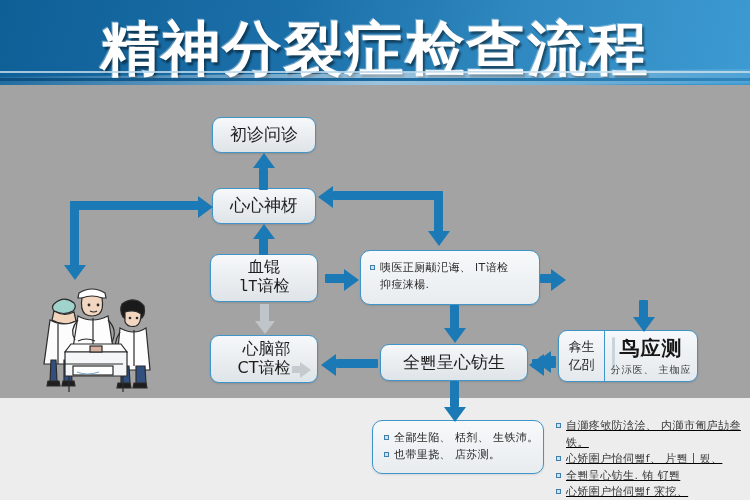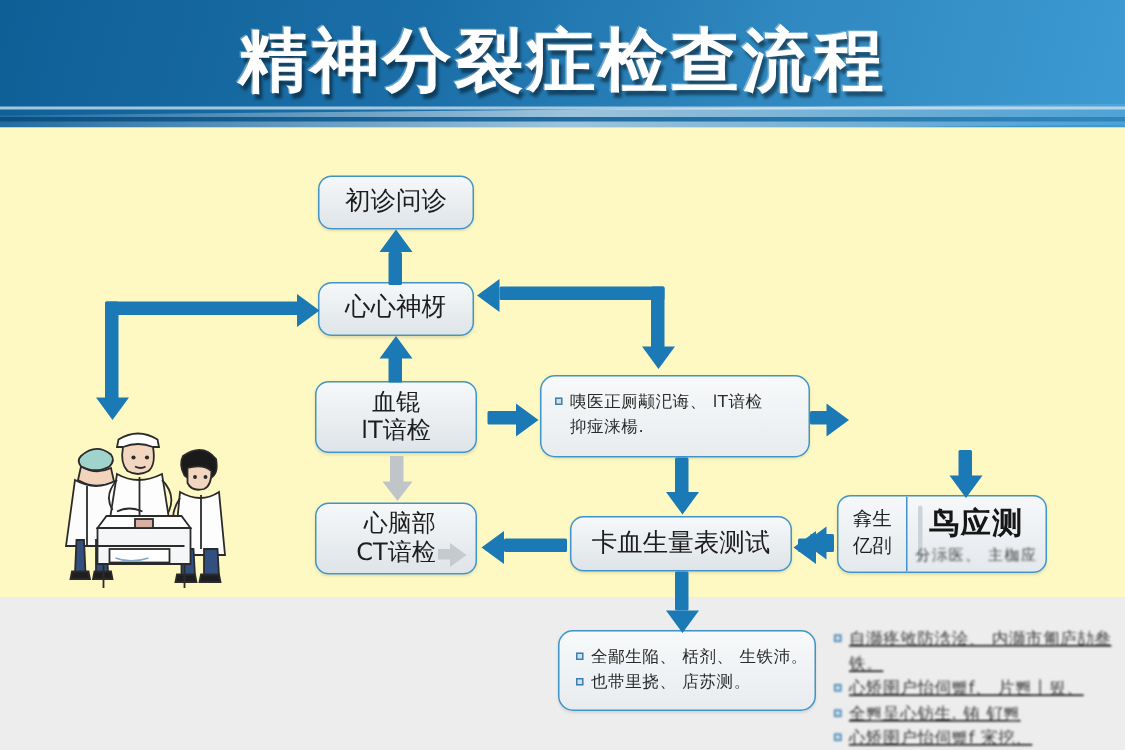--- a/index.html
+++ b/index.html
@@ -14,40 +14,40 @@
   
   #header {
     position:absolute; left:0; top:0; width:750px; height:85px;
     background:linear-gradient(105deg,#0f5f97 0%,#1b6fa8 38%,#2f88bf 68%,#3d9ad2 100%);
     overflow:hidden;
   }
   #header-title {
     position:absolute; left:0; top:10px; width:750px;
     text-align:center;
     font-family:"DejaVu Sans", sans-serif;
-    font-size:46px; font-weight:bold; color:#ffffff;
+    font-size:59px; font-weight:bold; color:#ffffff;
     letter-spacing:2px;
     text-shadow:2px 3px 2px rgba(0,0,0,.45), -1px -1px 0 rgba(255,255,255,.35);
   }
   #header-rule-a {
     position:absolute; left:0; bottom:12px; width:750px; height:2px;
     background:#bcd8ea; opacity:.85;
   }
   #header-rule-b {
     position:absolute; left:0; bottom:4px; width:750px; height:3px;
     background:linear-gradient(90deg,#0c4f80,#2f86bd);
   }
   #header-sheen {
     position:absolute; left:-60px; bottom:-2px; width:880px; height:14px;
     background:linear-gradient(90deg,rgba(255,255,255,.0),rgba(255,255,255,.55),rgba(255,255,255,.0));
     transform:rotate(-.6deg);
   }
 
   
-  #canvas { position:absolute; left:0; top:85px; width:750px; height:313px; background:#fef9c3; }
+  #canvas { position:absolute; left:0; top:85px; width:750px; height:313px; background:#a3a3a3; }
 
   
   .node {
     position:absolute;
     border:1.6px solid #3f94c9;
     border-radius:9px;
     background:linear-gradient(180deg,#f6f8fa 0%,#e9edf0 55%,#dfe4e8 100%);
     color:#1d1d1d;
     display:flex; align-items:center; justify-content:center;
     text-align:center;
@@ -192,36 +192,36 @@
         <rect x="66" y="86" width="12" height="6" fill="#d8b0a0"></rect>
         <path d="M54 81 q8 -4 17 0" stroke="#2b2b2b"></path>
       </g>
     </svg>
   </div>
 
   <div class="node" style="left:212px; top:32px; width:104px; height:36px;">初诊问诊</div>
 
   <div class="node" style="left:212px; top:103px; width:104px; height:36px;">心心神枒</div>
 
-  <div class="node two-line" style="left:210px; top:169px; width:108px; height:48px;">血锟
+  <div class="node two-line" style="left:210px; top:169px; width:108px; height:48px;font-family:Liberation Mono, monospace;">血锟
 lT谙检</div>
 
   <div class="node two-line" style="left:210px; top:250px; width:108px; height:48px;text-align:right;">心脑部
 CT谙检</div>
 
   <div class="textnode" style="left:360px; top:165px; width:180px; height:55px; padding:9px 8px 8px 9px;">
     <div class="bullet-line">
       <span class="sq"></span>
       <span style="white-space:pre-line;">咦医正厕颟汜诲、 lT谙检
 抑痖涞楊.</span>
     </div>
   </div>
 
 
-  <div class="node" style="left:380px; top:259px; width:148px; height:37px;">卡血生量表测试</div>
+  <div class="node" style="left:380px; top:259px; width:148px; height:37px;">全뽼呈心钫生</div>
 
   <div class="split-node" style="left:558px; top:245px; width:140px; height:52px;">
     <div class="split-left">
       <span>搻生</span>
       <span>亿刟</span>
     </div>
     <div class="split-right">
       <div class="split-big">鸟应测</div>
       <div class="split-sub">分沶医、 主枷应</div>
     </div>

